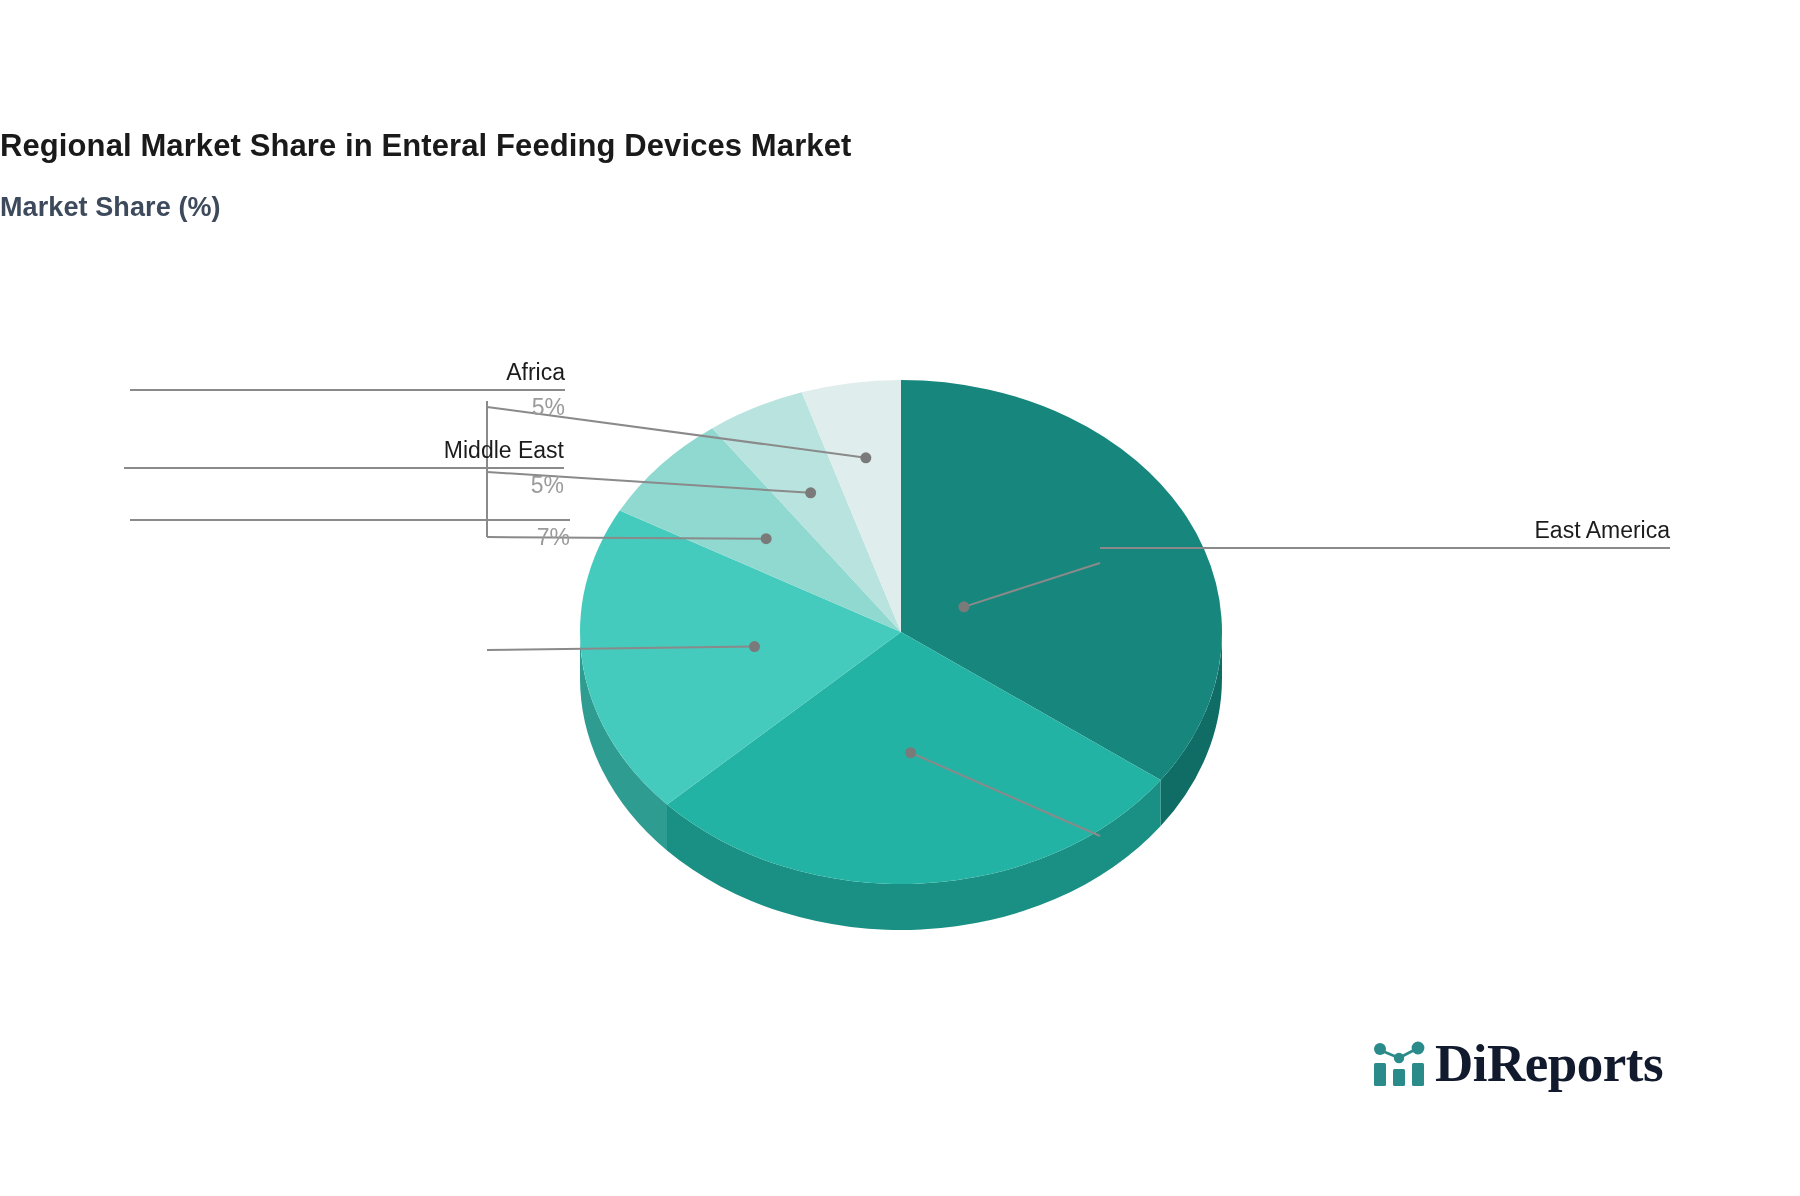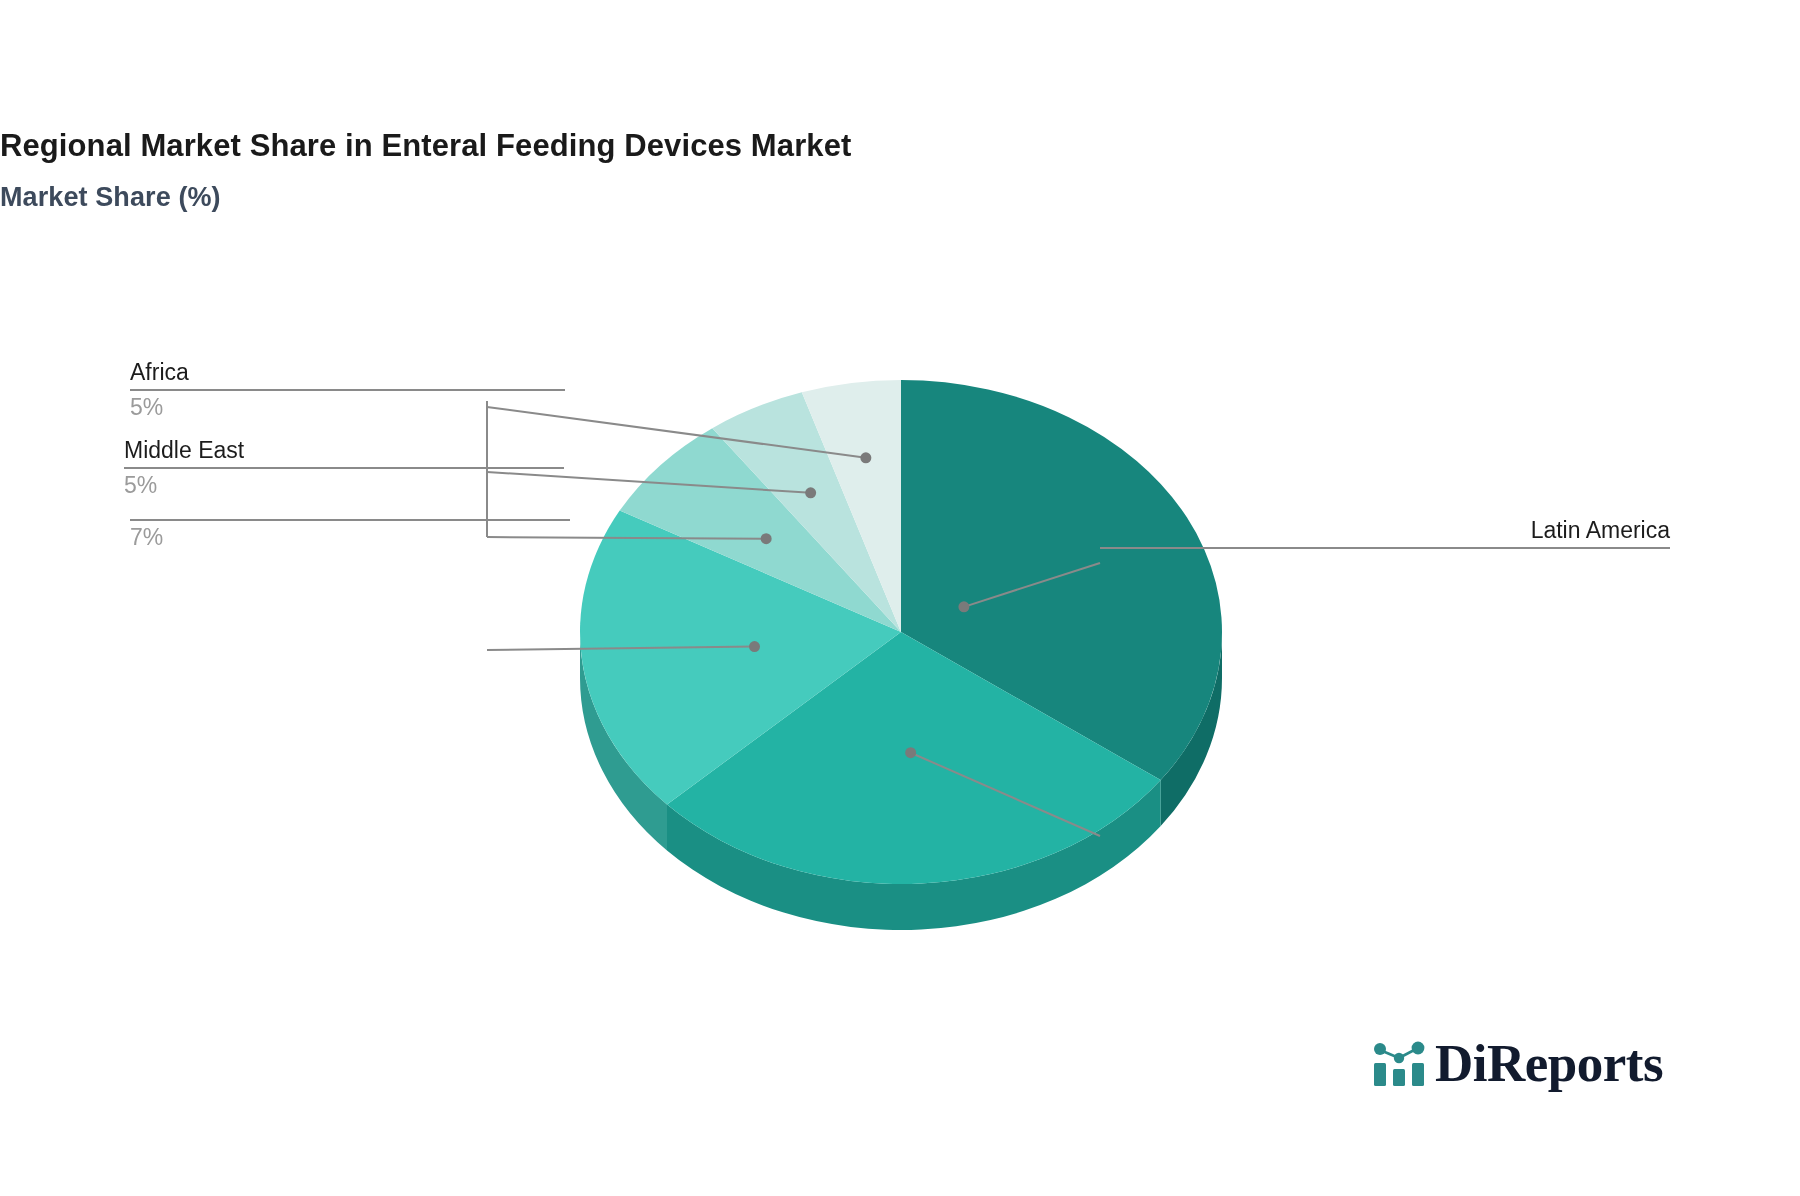--- a/index.html
+++ b/index.html
@@ -33,21 +33,21 @@
     pointer-events: none;
   }
   .chart-title {
     font-size: 31px;
     font-weight: bold;
     color: #1a1a1a;
     letter-spacing: 0.1px;
     line-height: 1.15;
   }
   .chart-subtitle {
-    margin-top: 18px;
+    margin-top: 28px;
     font-size: 27px;
     font-weight: bold;
     color: #3d4a5c;
     letter-spacing: 0.1px;
   }
 
   
   #pie-svg {
     position: absolute;
     left: 0;
@@ -73,21 +73,21 @@
     margin-top: 5px;
     margin-bottom: 4px;
   }
   .callout .value {
     font-size: 23px;
     color: #9b9b9b;
     white-space: nowrap;
     line-height: 1.05;
   }
   .callout.left .name,
-  .callout.left .value { text-align: left; }
+  .callout.left .value { text-align: right; }
   .callout.right .name,
   .callout.right .value { text-align: right; }
 
   
   #logo {
     position: absolute;
     left: 1371px;
     top: 1032px;
     display: flex;
     align-items: center;
@@ -173,21 +173,21 @@
     <div class="value">5%</div>
   </div>
 
   <div class="callout left" style="left:130px; top:514px; width:440px;">
     <div class="rule"></div>
     <div class="value">7%</div>
   </div>
 
 
   <div class="callout right" style="left:1100px; top:518px; width:570px;">
-    <div class="name">Latin America</div>
+    <div class="name">East America</div>
     <div class="rule"></div>
   </div>
 
 
   <div id="logo">
     <svg class="logo-mark" viewBox="0 0 58 52">
       <line x1="9" y1="13" x2="28" y2="21" stroke="#2b8a8a" stroke-width="2.6"></line>
       <line x1="28" y1="21" x2="47" y2="11" stroke="#2b8a8a" stroke-width="2.6"></line>
       <circle cx="9" cy="12" r="6" fill="#2b8a8a"></circle>
       <circle cx="28" cy="21" r="5.2" fill="#2b8a8a"></circle>

